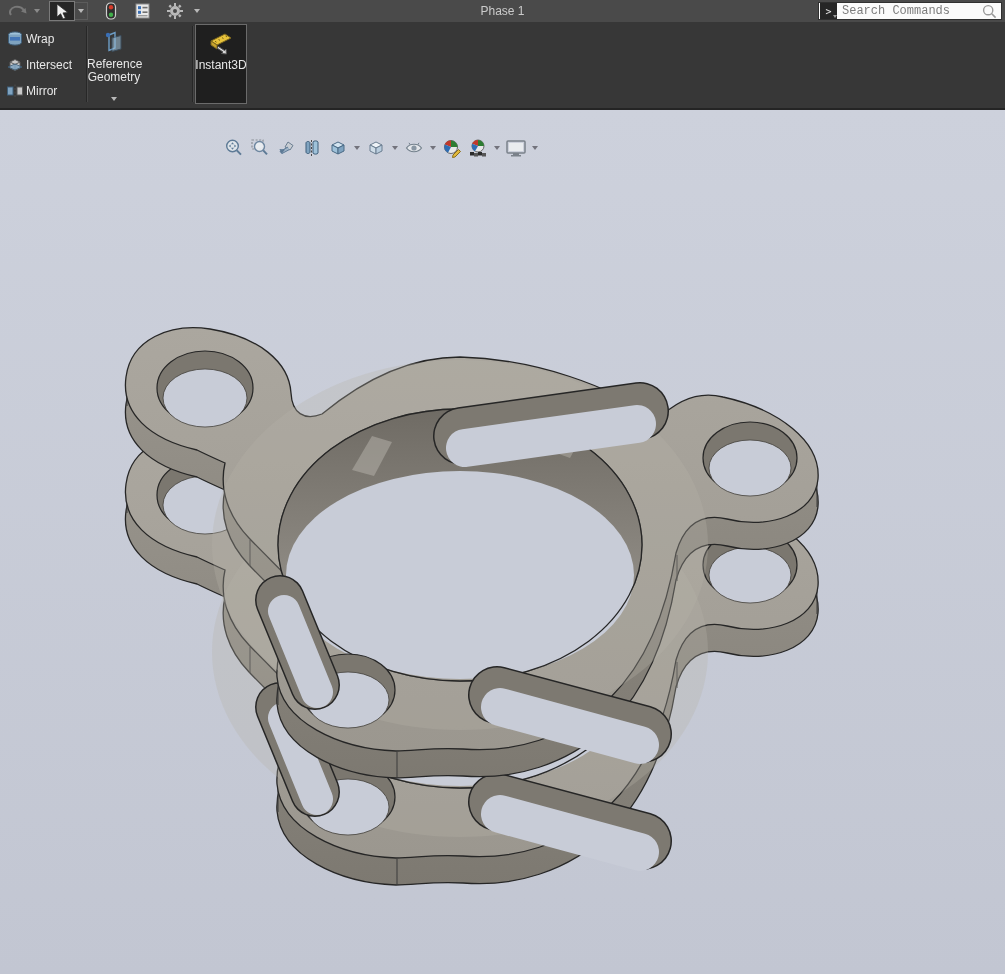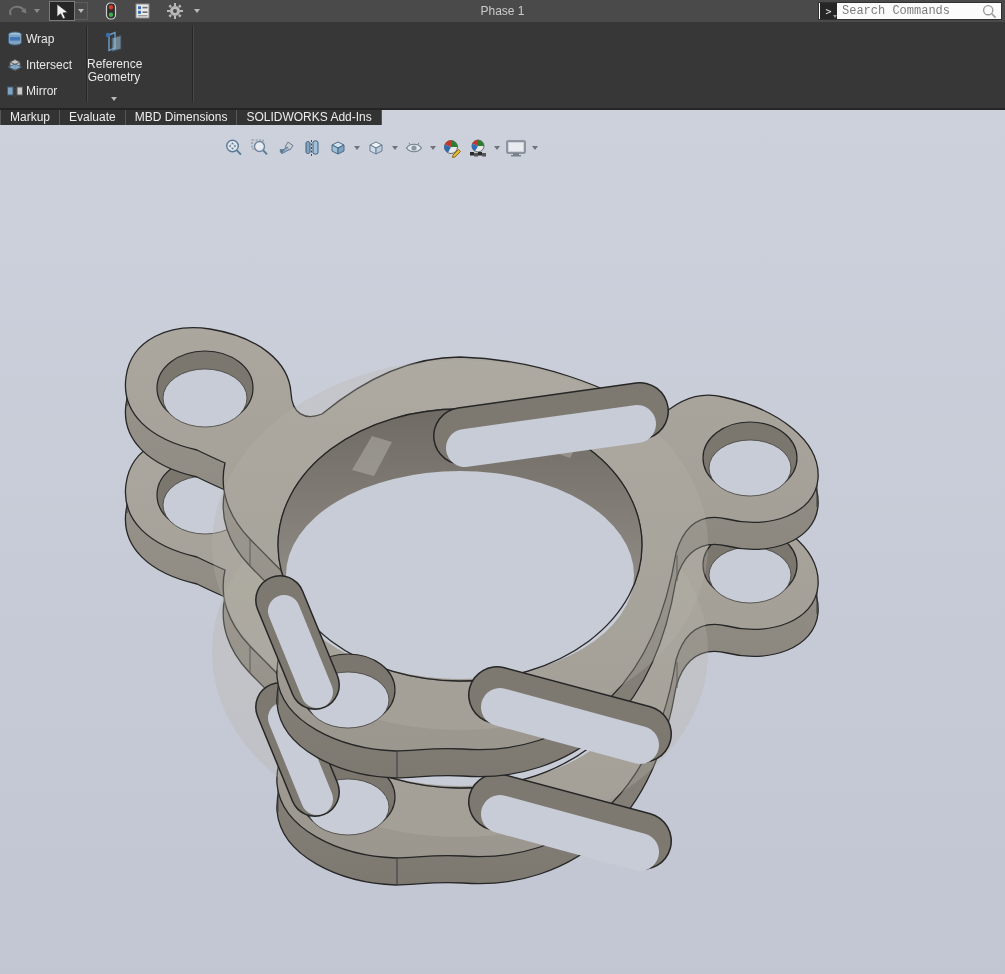--- a/index.html
+++ b/index.html
@@ -236,28 +236,38 @@
             <path d="M8 5 L14 2.5 V18 L8 20.5 Z" fill="none" stroke="#6d9dc5" stroke-width="1.4"></path>
             <path d="M11 8 L20 5.5 V19 L11 21.5 Z" fill="#9fc2da" opacity="0.55" stroke="#3f5f7a"></path>
             <circle cx="7" cy="5" r="2.2" fill="#3a6fb5"></circle>
           </svg>
       </span>
       <span class="lbl" style="width:54px;">Reference Geometry</span>
       <span class="drop caret"></span>
     </div>
     <div class="rb-col-sep" style="left:192px;"></div>
 
+    <div class="rb-big pressed" style="left:195px;">
+      <span class="ic">
+        <svg width="28" height="28" viewBox="0 0 28 28">
+            <path d="M4 12 L18 5 L24 9 L10 16 Z" fill="#e8c23a" stroke="#7a651e"></path>
+            <path d="M4 12 L10 16 L10 20 L4 16 Z" fill="#c8a42e" stroke="#7a651e"></path>
+            <g stroke="#6b5a18" stroke-width="0.9">
+              <line x1="8" y1="12.2" x2="9.5" y2="13.2"></line>
+              <line x1="11.5" y1="10.4" x2="13" y2="11.4"></line>
+              <line x1="15" y1="8.6" x2="16.5" y2="9.6"></line>
+              <line x1="18.5" y1="6.9" x2="20" y2="7.9"></line>
+            </g>
+            <path d="M10 19 L16 23 L14.5 24.5 L19.5 25 L19 20 L17.5 21.5 L11.5 17.5 Z" fill="#d8d8d8" stroke="#555"></path>
+          </svg>
+      </span>
+      <span class="lbl">Instant3D</span>
+    </div>
   </div>
 
-  <div class="tabs">
-    <span class="tab">Markup</span>
-    <span class="tab">Evaluate</span>
-    <span class="tab">MBD Dimensions</span>
-    <span class="tab">SOLIDWORKS Add-Ins</span>
-  </div>
 
   <div class="hud">
     <span class="hbtn">
       <svg width="20" height="20" viewBox="0 0 20 20">
           <circle cx="8.5" cy="8" r="5.8" fill="#dfe5ea" stroke="#5d7a96" stroke-width="1.4"></circle>
           <line x1="12.8" y1="12.4" x2="17" y2="16.6" stroke="#5d7a96" stroke-width="2"></line>
           <g fill="#5d7a96">
             <path d="M8.5 4.2 L10 6.2 H7 Z"></path>
             <path d="M8.5 11.8 L7 9.8 H10 Z"></path>
             <path d="M4.7 8 L6.7 6.5 V9.5 Z"></path>

